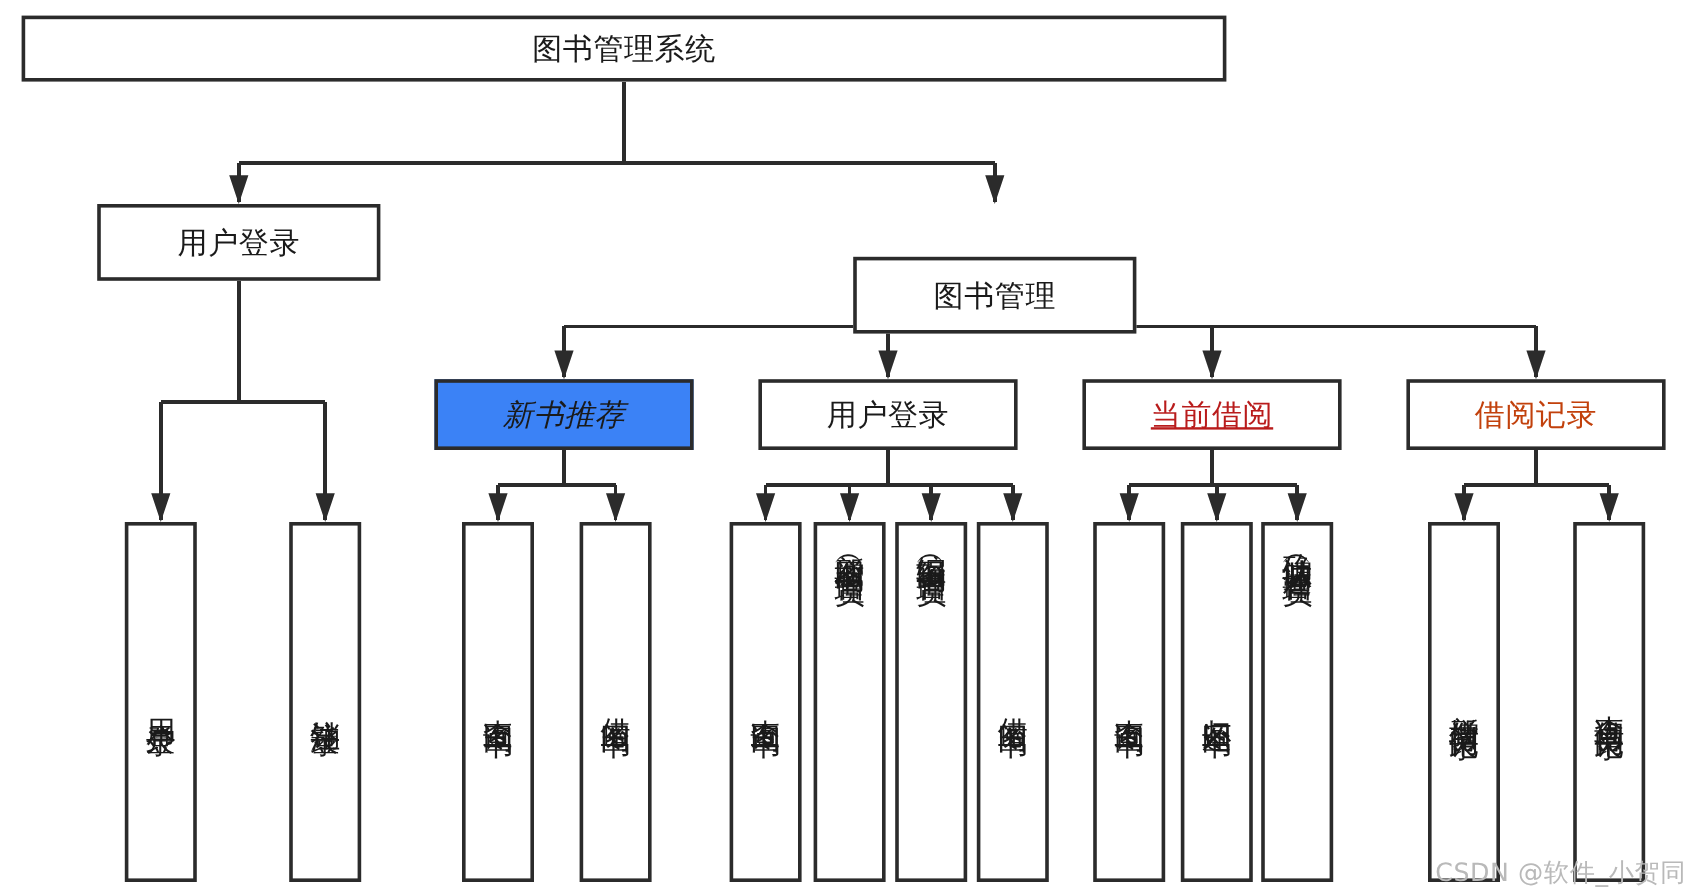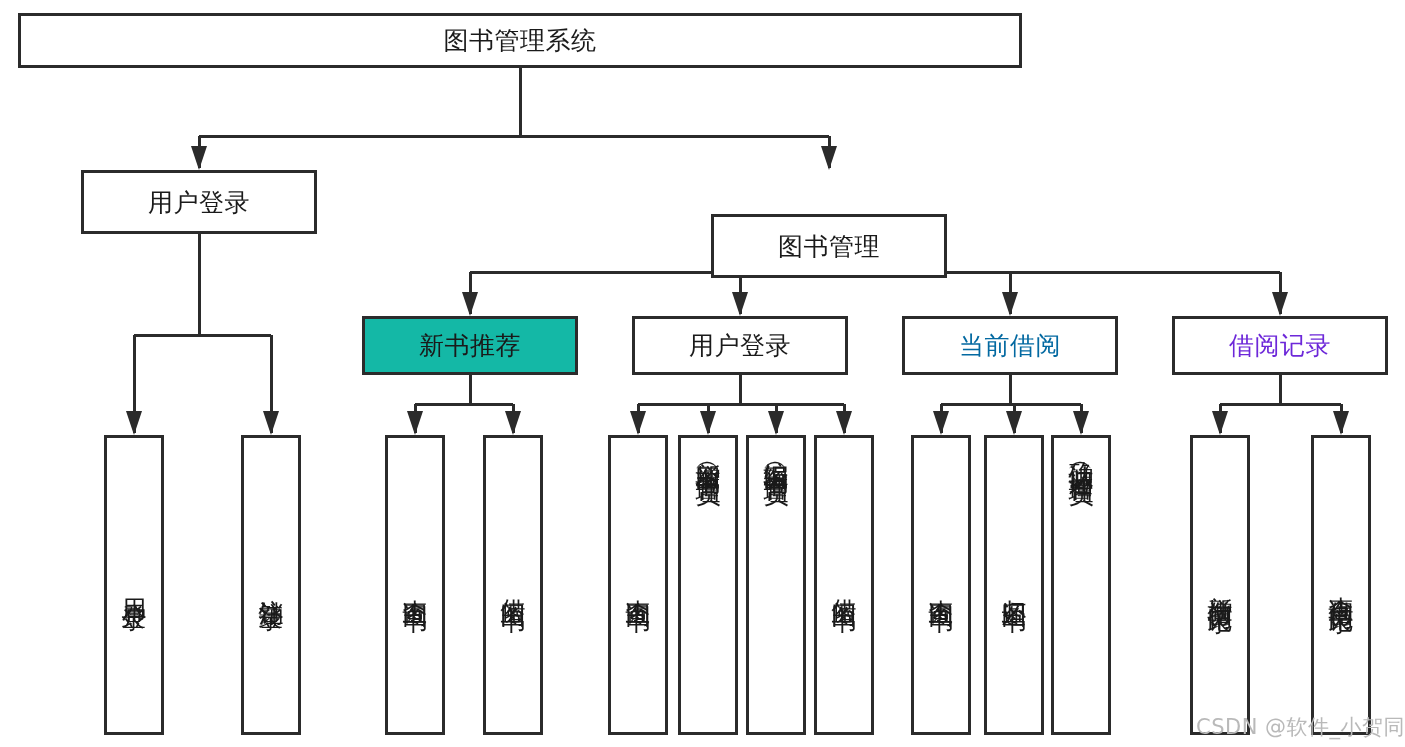--- a/index.html
+++ b/index.html
@@ -135,31 +135,31 @@
   <div id="nodes-layer">
       <div class="node horizontal" style="left: 18px; top: 13px; width: 1004px; height: 55px; border-color: rgb(43, 43, 43); background: rgb(255, 255, 255);">
         <span class="node-label" style="color: rgb(26, 26, 26);">图书管理系统</span>
       </div>
       <div class="node horizontal" style="left: 81px; top: 170px; width: 236px; height: 64px; border-color: rgb(43, 43, 43); background: rgb(255, 255, 255);">
         <span class="node-label" style="color: rgb(26, 26, 26);">用户登录</span>
       </div>
       <div class="node horizontal" style="left: 711px; top: 170px; width: 236px; height: 64px; border-color: rgb(43, 43, 43); background: rgb(255, 255, 255); margin-top: 44px;">
         <span class="node-label" style="color: rgb(26, 26, 26);">图书管理</span>
       </div>
-      <div class="node horizontal" style="left: 362px; top: 316px; width: 216px; height: 59px; border-color: rgb(43, 43, 43); background: #14b8a6;">
+      <div class="node horizontal" style="left: 362px; top: 316px; width: 216px; height: 59px; border-color: rgb(43, 43, 43); background: #3b82f6; font-style: italic;">
         <span class="node-label" style="color: rgb(26, 26, 26);">新书推荐</span>
       </div>
       <div class="node horizontal" style="left: 632px; top: 316px; width: 216px; height: 59px; border-color: rgb(43, 43, 43); background: rgb(255, 255, 255);">
         <span class="node-label" style="color: rgb(26, 26, 26);">用户登录</span>
       </div>
       <div class="node horizontal" style="left: 902px; top: 316px; width: 216px; height: 59px; border-color: rgb(43, 43, 43); background: rgb(255, 255, 255);">
-        <span class="node-label" style="color: #0369a1;">当前借阅</span>
+        <span class="node-label" style="color: #b91c1c; text-decoration: underline;">当前借阅</span>
       </div>
       <div class="node horizontal" style="left: 1172px; top: 316px; width: 216px; height: 59px; border-color: rgb(43, 43, 43); background: rgb(255, 255, 255);">
-        <span class="node-label" style="color: #6d28d9;">借阅记录</span>
+        <span class="node-label" style="color: #c2410c;">借阅记录</span>
       </div>
       <div class="node vertical center-text" style="left: 104px; top: 435px; width: 60px; height: 300px; border-color: rgb(43, 43, 43); background: rgb(255, 255, 255);">
         <span class="node-label" style="color: rgb(26, 26, 26);">用户登录</span>
       </div>
       <div class="node vertical center-text" style="left: 241px; top: 435px; width: 60px; height: 300px; border-color: rgb(43, 43, 43); background: rgb(255, 255, 255);">
         <span class="node-label" style="color: rgb(26, 26, 26);">注销登录</span>
       </div>
       <div class="node vertical center-text" style="left: 385px; top: 435px; width: 60px; height: 300px; border-color: rgb(43, 43, 43); background: rgb(255, 255, 255);">
         <span class="node-label" style="color: rgb(26, 26, 26);">查询图书</span>
       </div>

